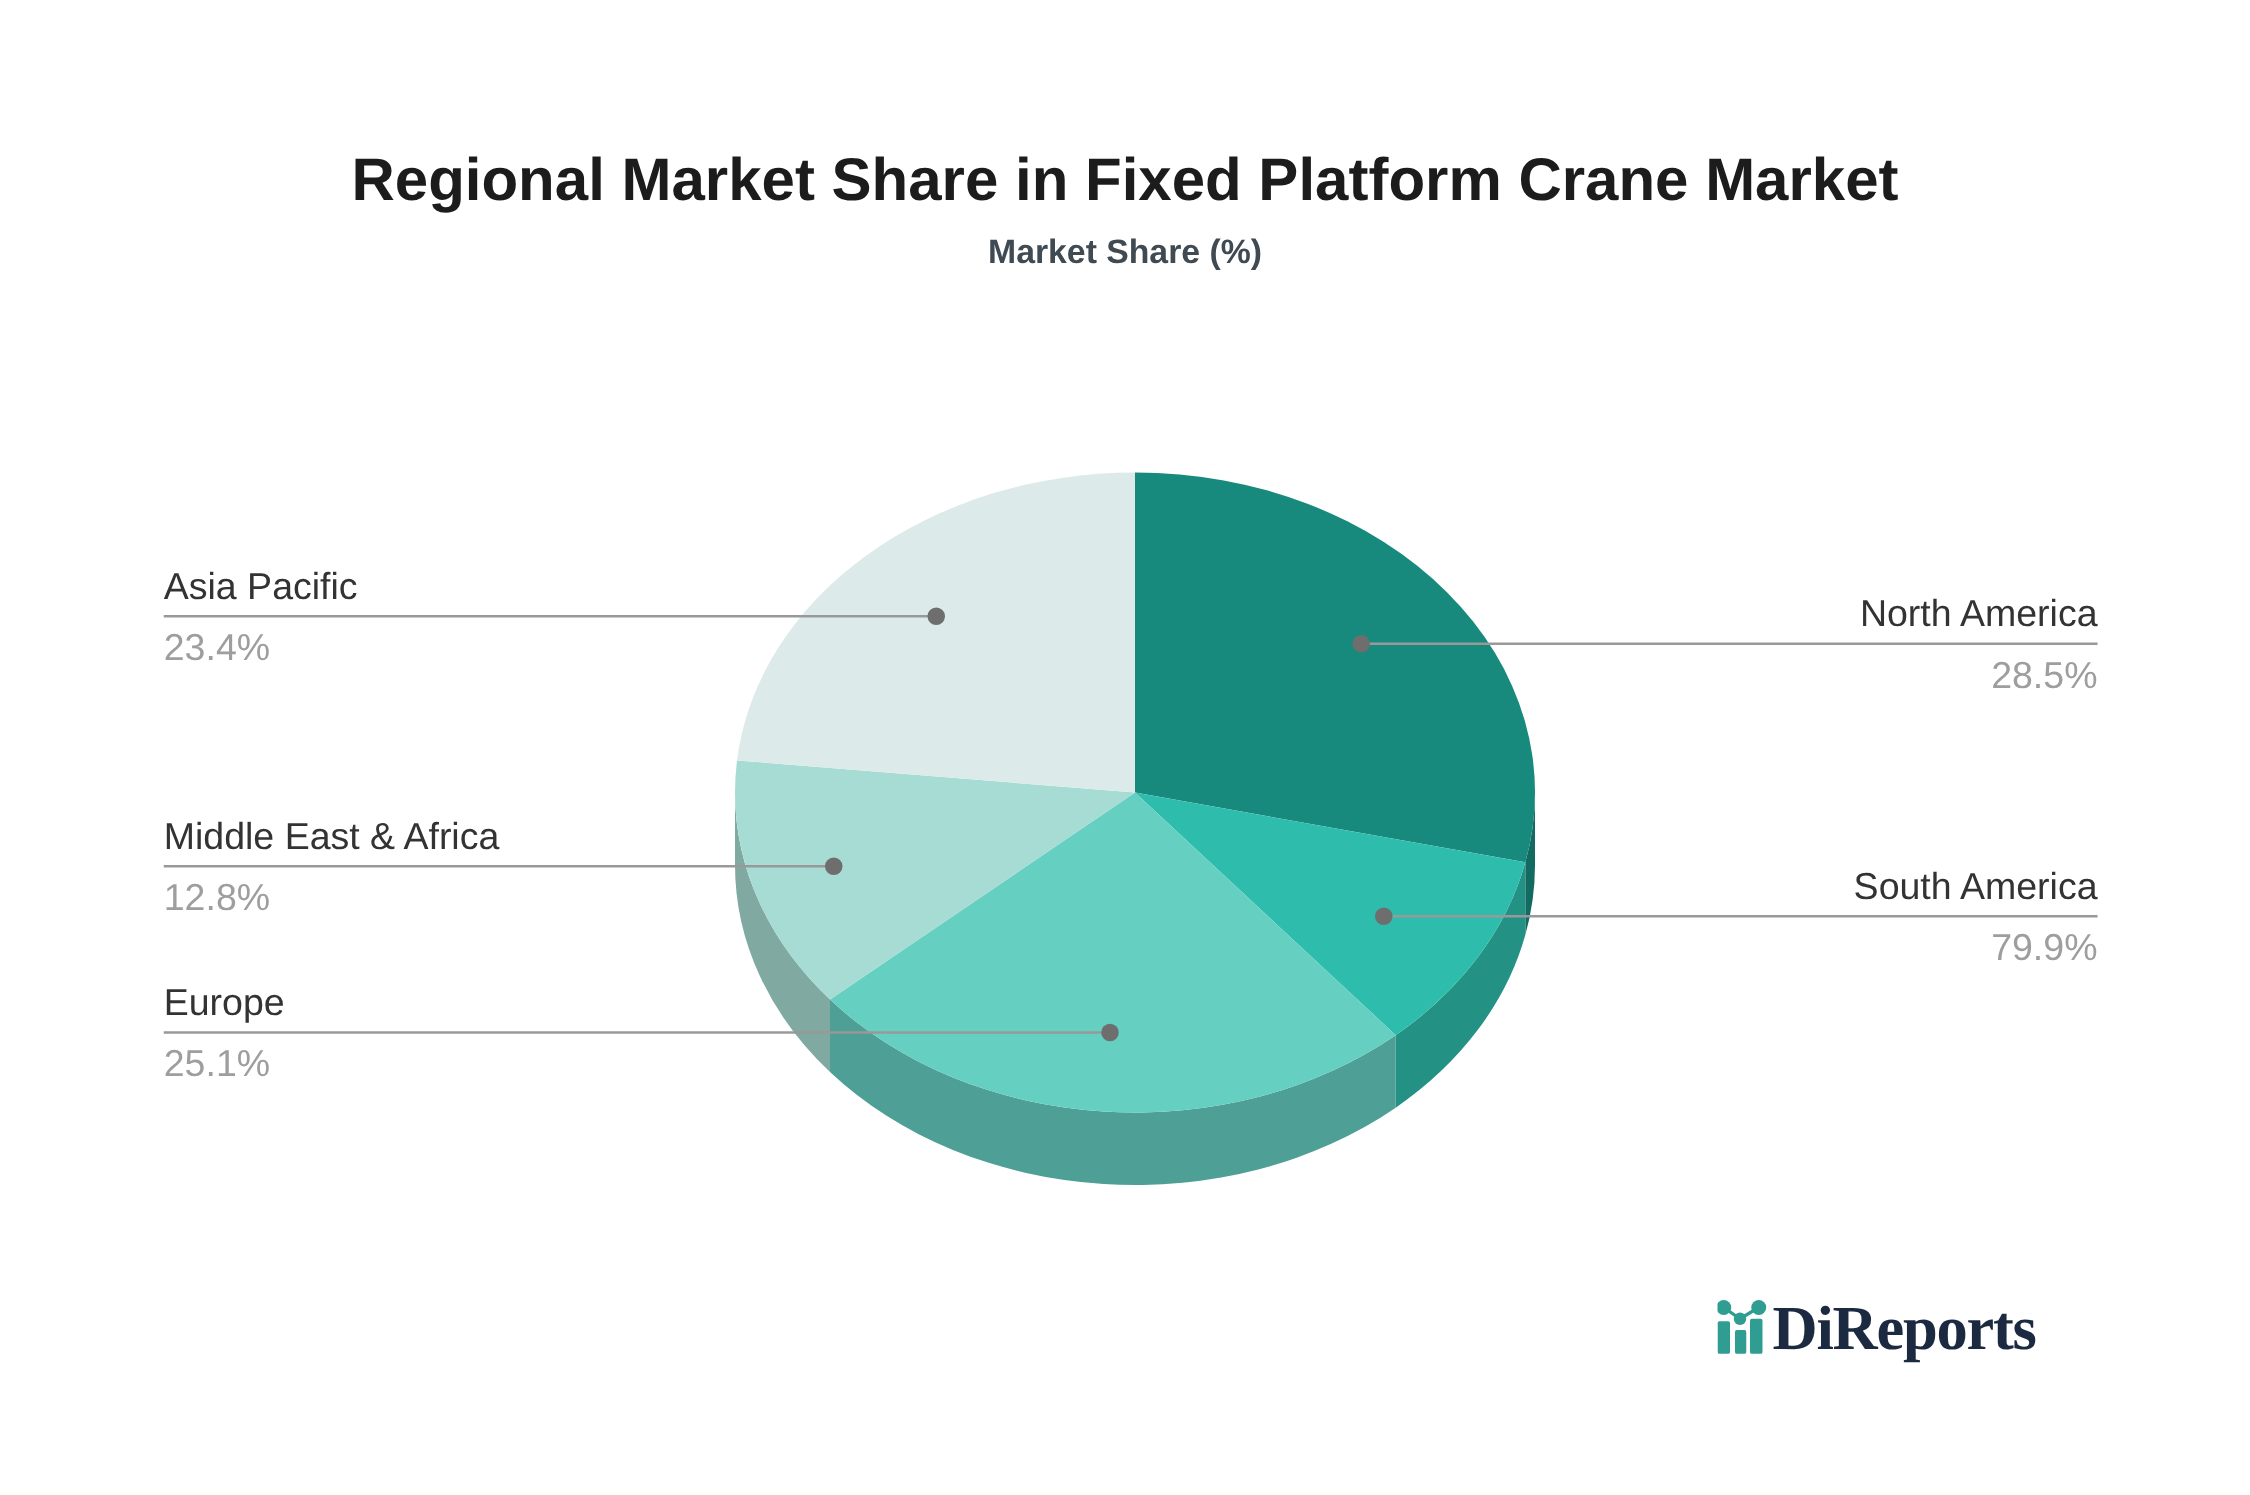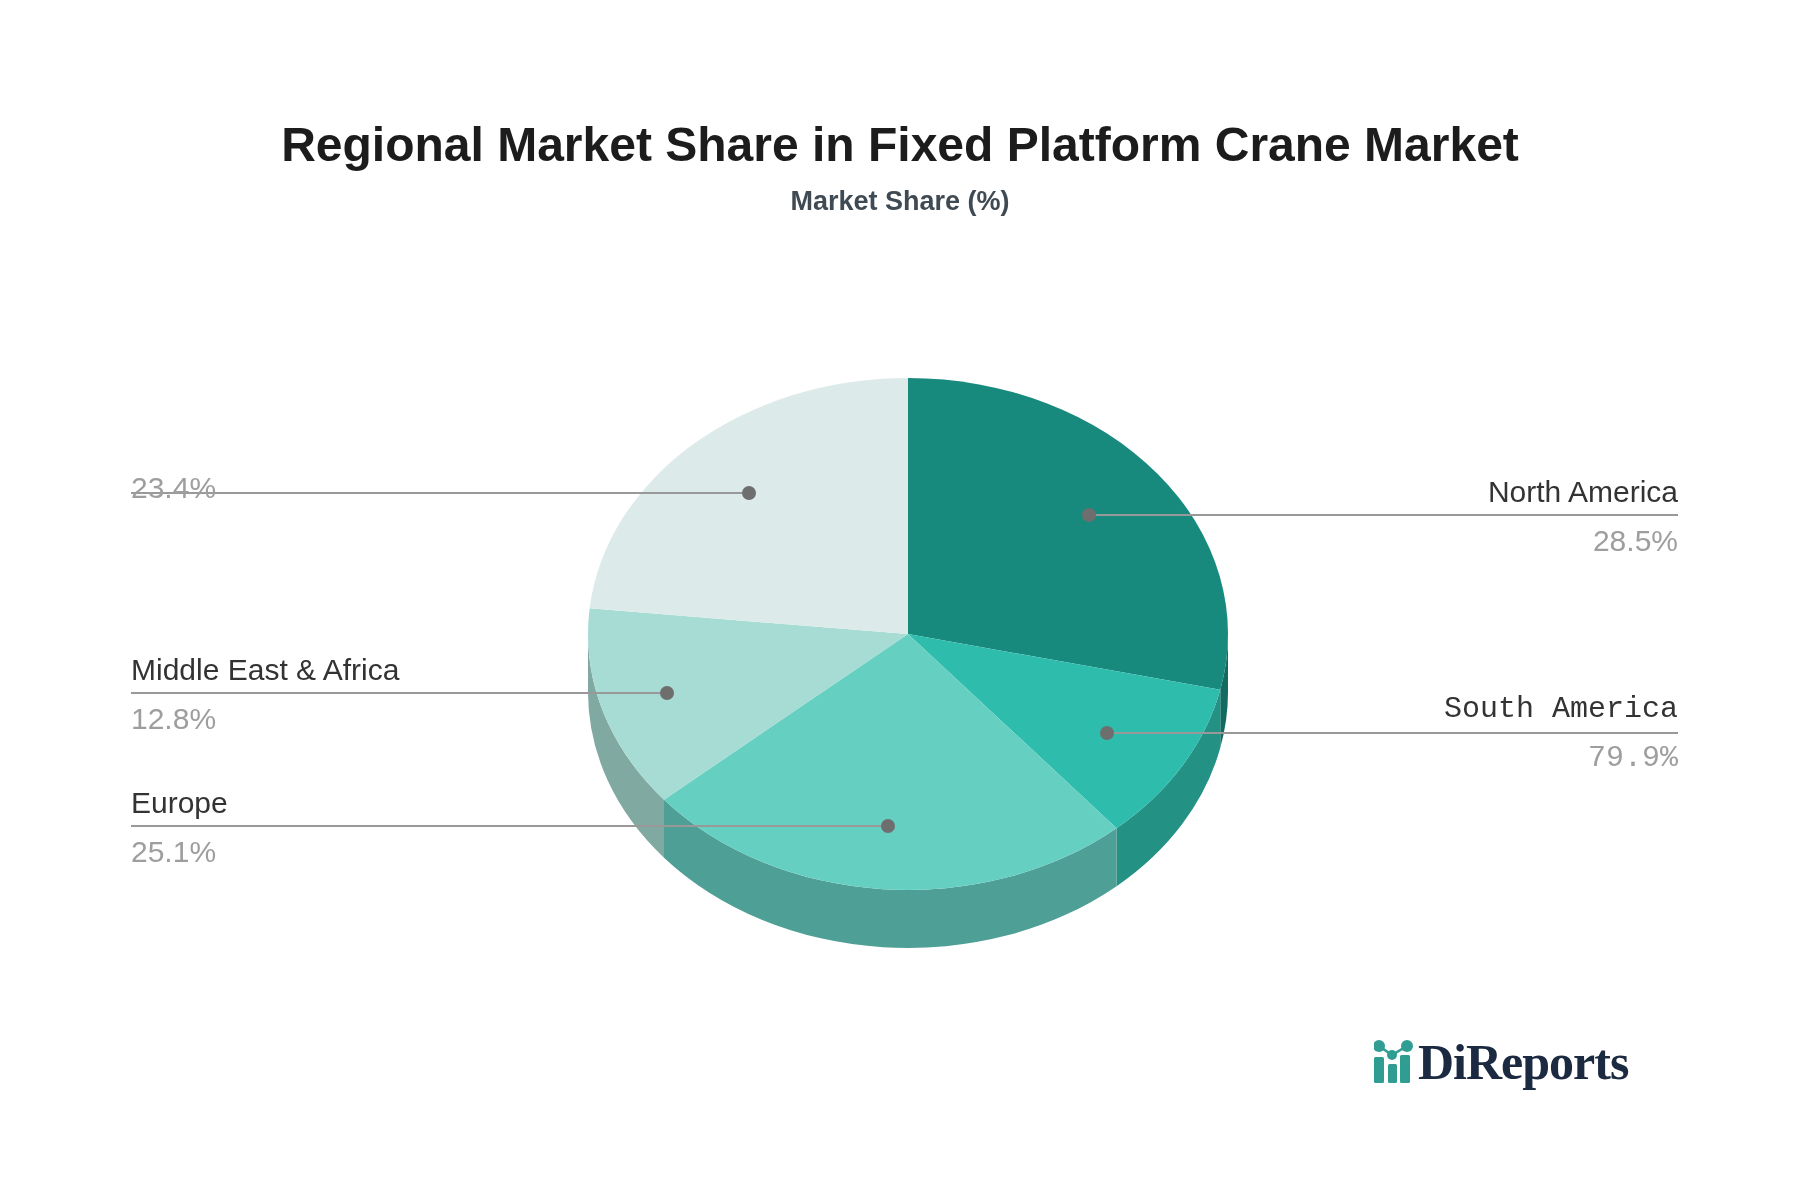--- a/index.html
+++ b/index.html
@@ -50,36 +50,37 @@
       <circle cx="1107" cy="733" r="7" fill="#6e6e6e"></circle>
       <line x1="131" y1="826" x2="888" y2="826" stroke="#999999" stroke-width="2"></line>
       <circle cx="888" cy="826" r="7" fill="#6e6e6e"></circle>
       <line x1="131" y1="693" x2="667" y2="693" stroke="#999999" stroke-width="2"></line>
       <circle cx="667" cy="693" r="7" fill="#6e6e6e"></circle>
       <line x1="131" y1="493" x2="749" y2="493" stroke="#999999" stroke-width="2"></line>
       <circle cx="749" cy="493" r="7" fill="#6e6e6e"></circle>
     </svg>
 
   <div class="slice-label left" style="top: 454px; left: 131px;">
+    <div class="name">Asia Pacific</div>
     <div class="value">23.4%</div>
   </div>
   <div class="slice-label left" style="top: 654px; left: 131px;">
     <div class="name">Middle East &amp; Africa</div>
     <div class="value">12.8%</div>
   </div>
   <div class="slice-label left" style="top: 787px; left: 131px;">
     <div class="name">Europe</div>
     <div class="value">25.1%</div>
   </div>
 
   <div class="slice-label right" style="top: 476px; left: 1248px;">
     <div class="name">North America</div>
     <div class="value">28.5%</div>
   </div>
-  <div class="slice-label right" style="top: 694px; left: 1248px; font-family: Liberation Mono, monospace;">
+  <div class="slice-label right" style="top: 694px; left: 1248px;">
     <div class="name">South America</div>
     <div class="value">79.9%</div>
   </div>
 
   <div class="logo">
     <svg width="40" height="46" viewBox="0 0 40 46">
       <g stroke="#2f9d92" stroke-width="2.6" fill="none">
         <path d="M 5 6 L 18 15 L 33 6"></path>
       </g>
       <g fill="#2f9d92">

